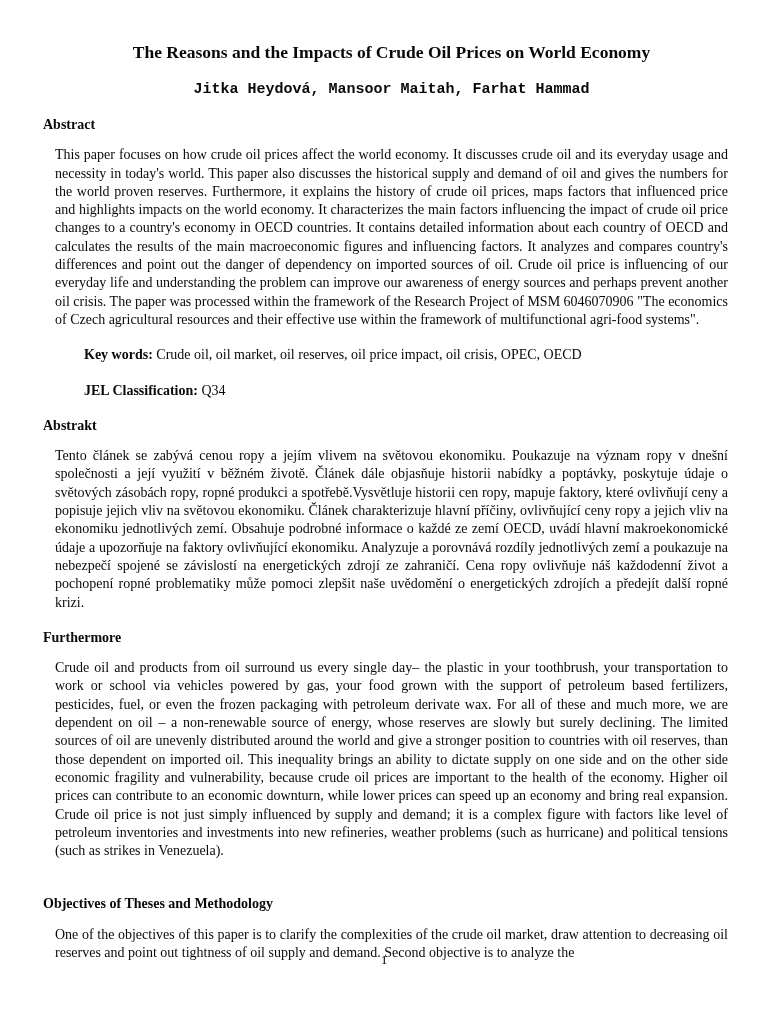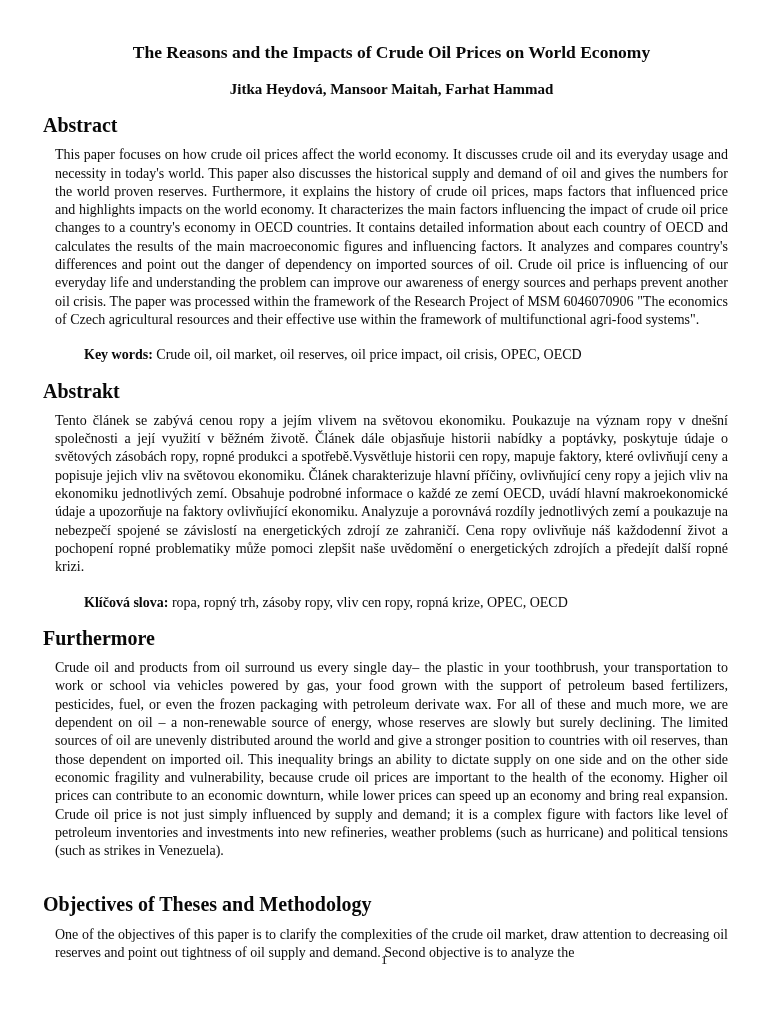--- a/index.html
+++ b/index.html
@@ -25,23 +25,24 @@
     text-align: center;
     line-height: 21px;
     margin: 0;
   }
   .doc-authors {
     font-size: 15px;
     font-weight: bold;
     text-align: center;
     line-height: 19px;
     margin: 17px 0 0 0;
+    font-family: Liberation Mono, monospace;
   }
   .section-heading {
-    font-size: 20px;
+    font-size: 14px;
     font-weight: bold;
     line-height: 18.3px;
     margin: 17px 0 0 0;
     font-family: Liberation Serif, serif;
   }
   .section-heading.big-gap {
     margin-top: 35px;
   }
   .body-para {
     font-size: 14px;
@@ -75,25 +76,25 @@
 
   <h1 class="doc-title">The Reasons and the Impacts of Crude Oil Prices on World Economy</h1>
 
   <p class="doc-authors">Jitka Heydová, Mansoor Maitah, Farhat Hammad</p>
 
   <h2 class="section-heading">Abstract</h2>
   <p class="body-para">This paper focuses on how crude oil prices affect the world economy. It discusses crude oil and its everyday usage and necessity in today's world. This paper also discusses the historical supply and demand of oil and gives the numbers for the world proven reserves. Furthermore, it explains the history of crude oil prices, maps factors that influenced price and highlights impacts on the world economy. It characterizes the main factors influencing the impact of crude oil price changes to a country's economy in OECD countries. It contains detailed information about each country of OECD and calculates the results of the main macroeconomic figures and influencing factors. It analyzes and compares country's differences and point out the danger of dependency on imported sources of oil. Crude oil price is influencing of our everyday life and understanding the problem can improve our awareness of energy sources and perhaps prevent another oil crisis. The paper was processed within the framework of the Research Project of MSM 6046070906 "The economics of Czech agricultural resources and their effective use within the framework of multifunctional agri-food systems".</p>
 
   <p class="kv-line"><span class="label">Key words:</span><span> Crude oil, oil market, oil reserves, oil price impact, oil crisis, OPEC, OECD</span></p>
 
+  <p class="kv-line"><span class="label">JEL Classification:</span><span> Q34</span></p>
 
   <h2 class="section-heading">Abstrakt</h2>
   <p class="body-para">Tento článek se zabývá cenou ropy a jejím vlivem na světovou ekonomiku. Poukazuje na význam ropy v dnešní společnosti a její využití v běžném životě. Článek dále objasňuje historii nabídky a poptávky, poskytuje údaje o světových zásobách ropy, ropné produkci a spotřebě.Vysvětluje historii cen ropy, mapuje faktory, které ovlivňují ceny a popisuje jejich vliv na světovou ekonomiku. Článek charakterizuje hlavní příčiny, ovlivňující ceny ropy a jejich vliv na ekonomiku jednotlivých zemí. Obsahuje podrobné informace o každé ze zemí OECD, uvádí hlavní makroekonomické údaje a upozorňuje na faktory ovlivňující ekonomiku. Analyzuje a porovnává rozdíly jednotlivých zemí a poukazuje na nebezpečí spojené se závislostí na energetických zdrojí ze zahraničí. Cena ropy ovlivňuje náš každodenní život a pochopení ropné problematiky může pomoci zlepšit naše uvědomění o energetických zdrojích a předejít další ropné krizi.</p>
 
-  <p class="kv-line"><span class="label">Klíčová slova:</span><span> ropa, ropný trh, zásoby ropy, vliv cen ropy, ropná krize, OPEC, OECD</span></p>
 
   <h2 class="section-heading">Furthermore</h2>
   <p class="body-para">Crude oil and products from oil surround us every single day– the plastic in your toothbrush, your transportation to work or school via vehicles powered by gas, your food grown with the support of petroleum based fertilizers, pesticides, fuel, or even the frozen packaging with petroleum derivate wax. For all of these and much more, we are dependent on oil – a non-renewable source of energy, whose reserves are slowly but surely declining. The limited sources of oil are unevenly distributed around the world and give a stronger position to countries with oil reserves, than those dependent on imported oil. This inequality brings an ability to dictate supply on one side and on the other side economic fragility and vulnerability, because crude oil prices are important to the health of the economy. Higher oil prices can contribute to an economic downturn, while lower prices can speed up an economy and bring real expansion. Crude oil price is not just simply influenced by supply and demand; it is a complex figure with factors like level of petroleum inventories and investments into new refineries, weather problems (such as hurricane) and political tensions (such as strikes in Venezuela).</p>
 
   <h2 class="section-heading big-gap">Objectives of Theses and Methodology</h2>
   <p class="body-para">One of the objectives of this paper is to clarify the complexities of the crude oil market, draw attention to decreasing oil reserves and point out tightness of oil supply and demand. Second objective is to analyze the</p>
 
   <div class="page-number">1</div>
 
 </div>

